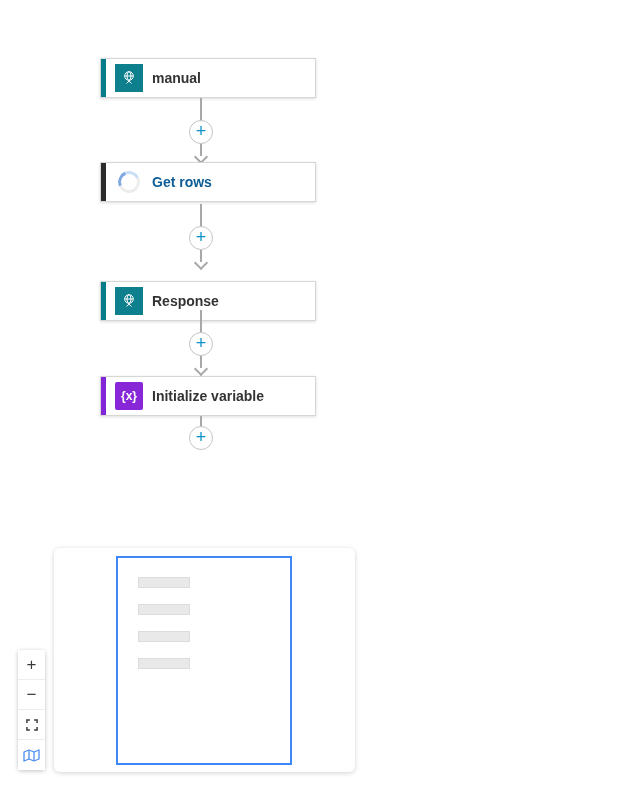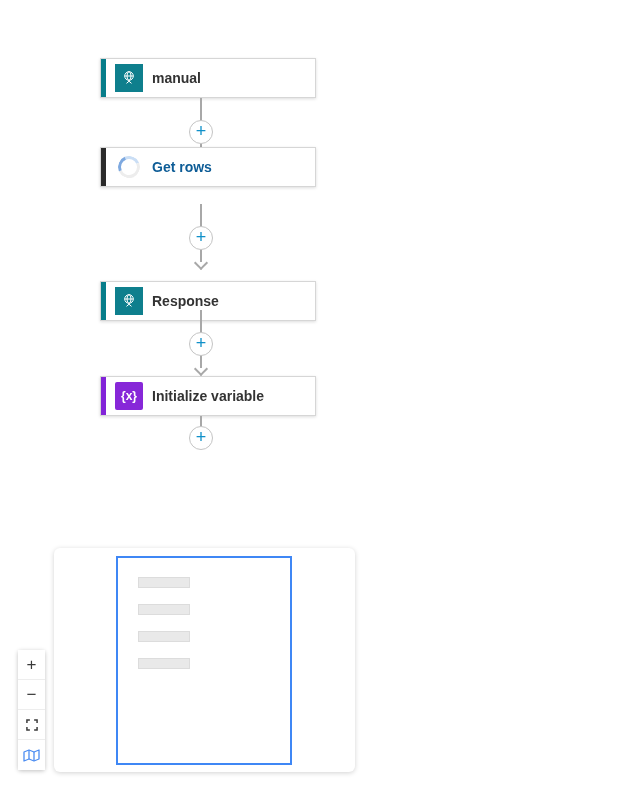--- a/index.html
+++ b/index.html
@@ -107,21 +107,21 @@
       <path d="M5.5,13.4 L8,11.2 L10.5,13.4"></path>
     </svg>
   </span>
   <span class="card-title">manual</span>
 </div>
 
 <div class="vline" style="top:98px;height:58px"></div>
 <div class="arrowhead" style="top:152px"></div>
 <div class="plus-btn" style="top:120px">+</div>
 
-<div class="flow-card" style="top:147px">
+<div class="flow-card" style="top:162px">
   <span class="accent accent-dark"></span>
   <span class="card-icon">
     <span class="spinner"></span>
   </span>
   <span class="card-title title-blue">Get rows</span>
 </div>
 
 <div class="vline" style="top:204px;height:58px"></div>
 <div class="arrowhead" style="top:258px"></div>
 <div class="plus-btn" style="top:226px">+</div>

